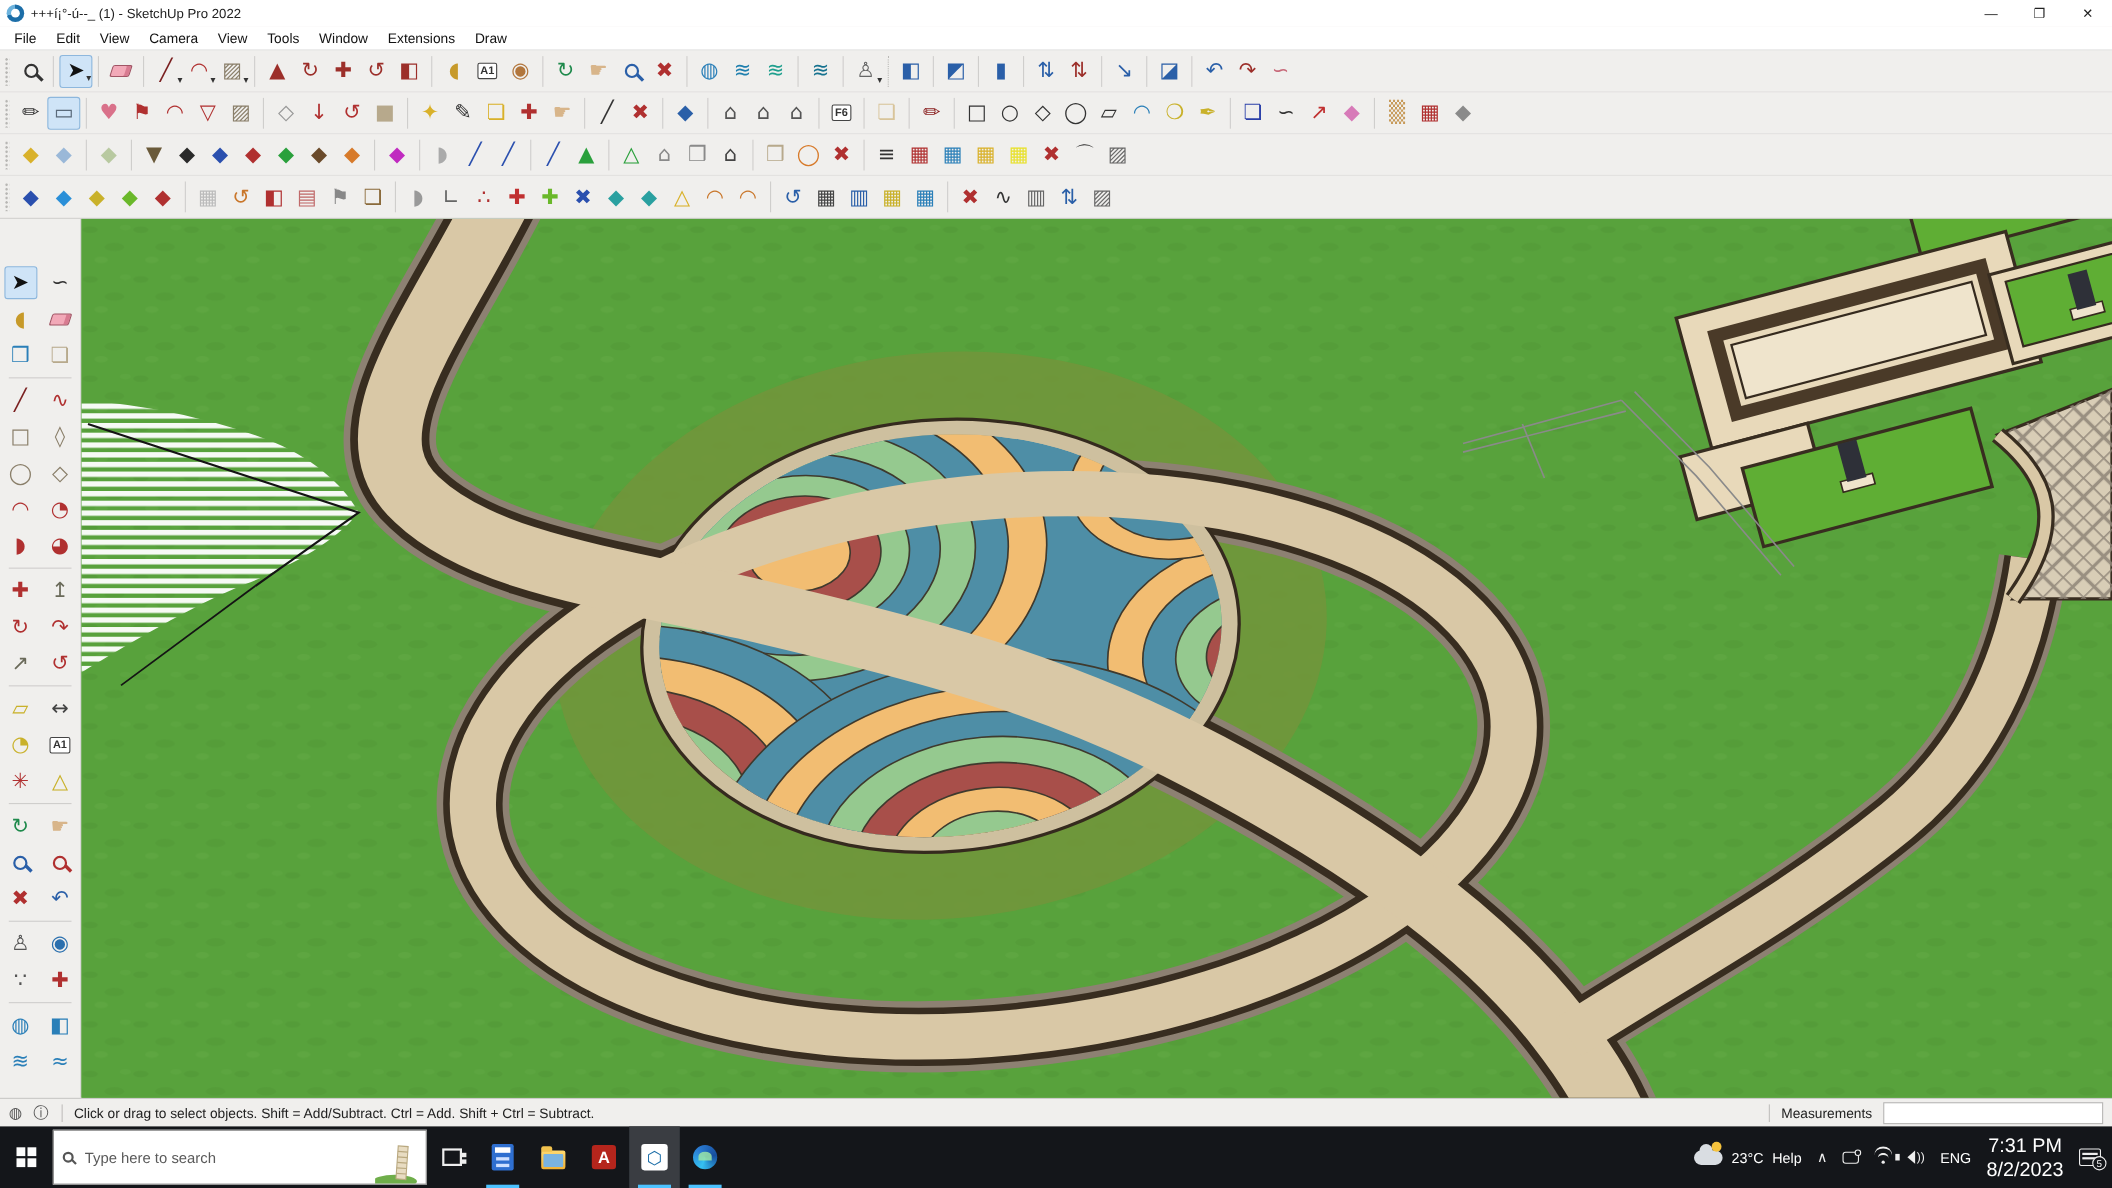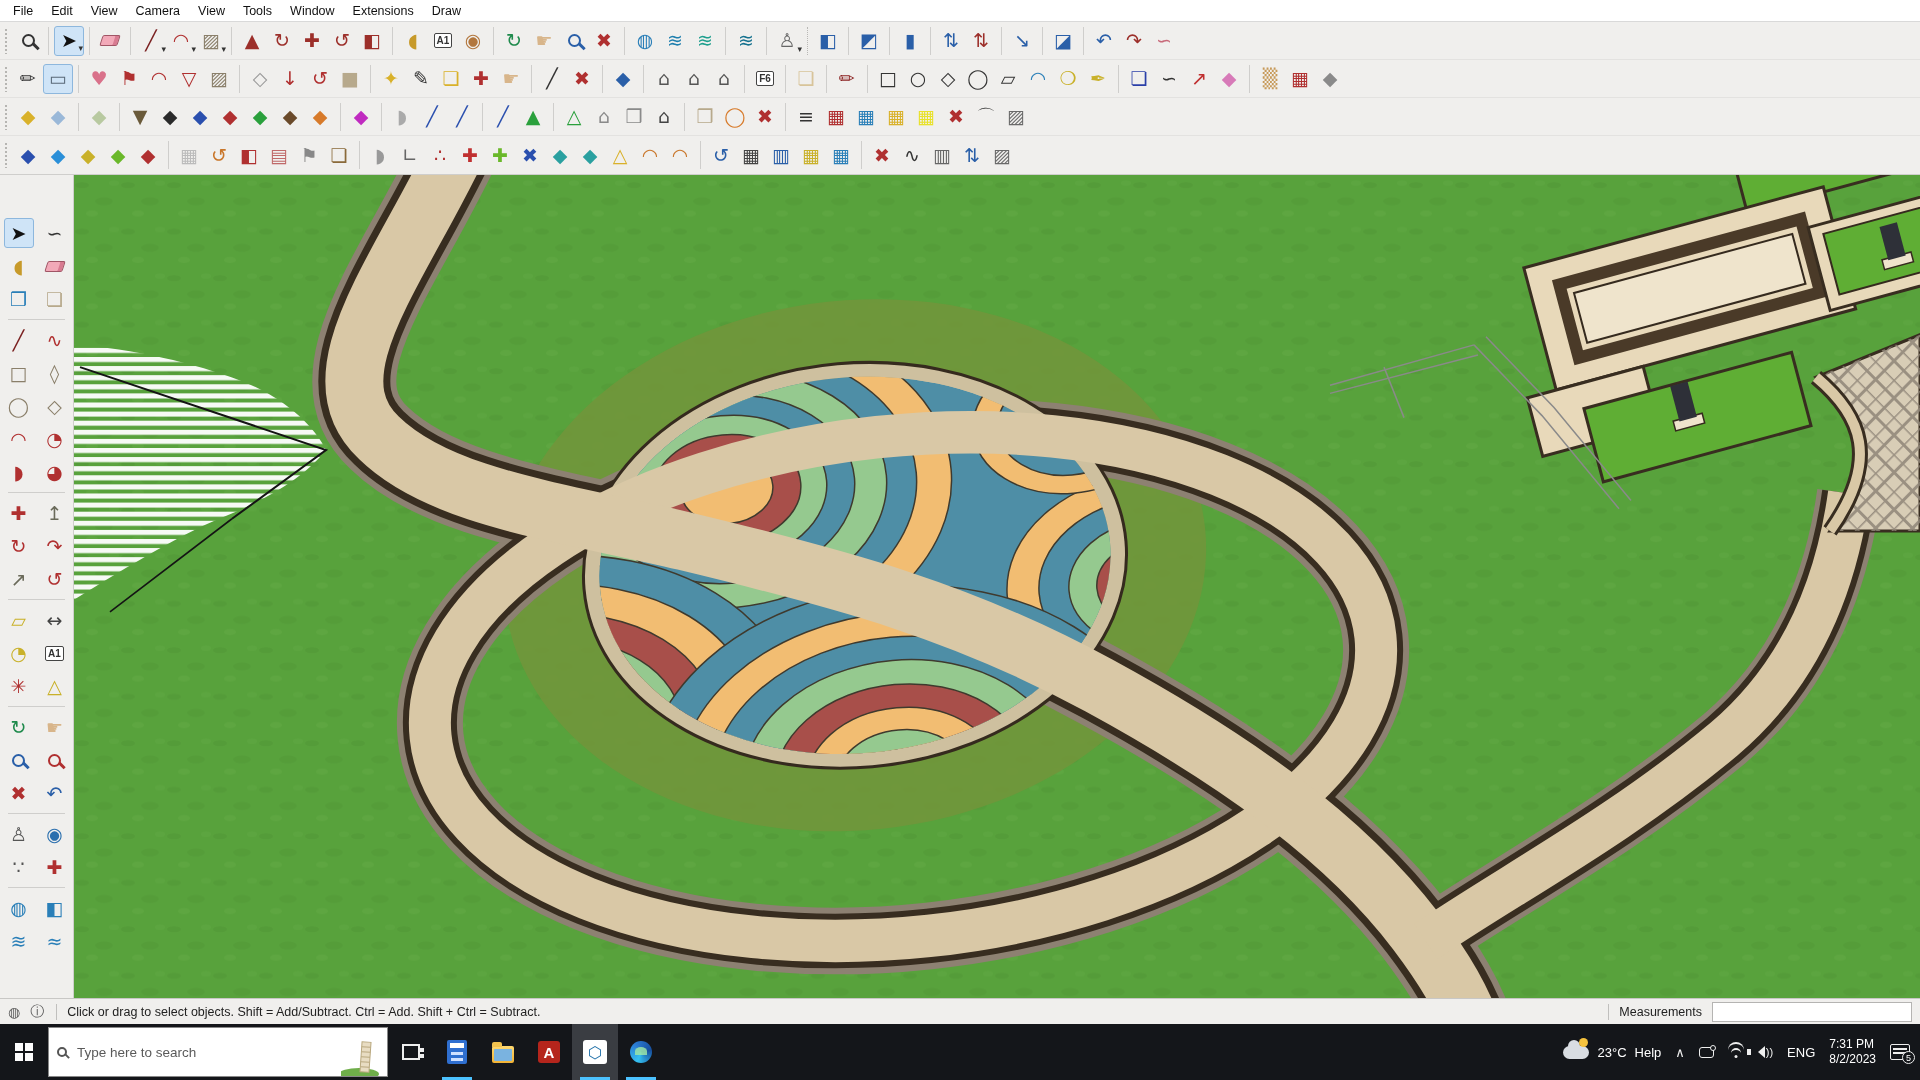--- a/index.html
+++ b/index.html
@@ -99,30 +99,39 @@
   .wifi i { position:absolute; left:50%; bottom:0; transform:translateX(-50%); border:2px solid #eee; border-bottom:none; border-left:none; border-right:none; border-radius:50%; }
   .wifi i:nth-child(1){ width:16px; height:16px; border-top:2px solid #eee; }
   .wifi i:nth-child(2){ width:10px; height:10px; border-top:2px solid #eee; }
   .wifi i:nth-child(3){ width:3px; height:3px; background:#eee; border:none; border-radius:50%; }
   .speaker { display:flex; align-items:center; gap:1px; }
   .speaker .cone { width:0; height:0; border:6px solid transparent; border-right:7px solid #eee; border-left:none; position:relative; }
   .speaker .cone::before { content:""; position:absolute; right:7px; top:-3px; width:4px; height:6px; background:#eee; }
   .speaker .wav { font-size:11px; color:#eee; }
   .connecticon { width:15px; height:11px; border:1.6px solid #eee; border-radius:3px; position:relative; }
   .connecticon::after { content:""; position:absolute; right:-3px; top:-3px; width:4px; height:4px; border-radius:50%; background:#14161a; border:1.6px solid #eee; }
-  .clock { text-align:left; font-size:12px; line-height:1.25; }
+  .clock { text-align:center; font-size:18px; line-height:1.25; }
   .notif { position:relative; width:20px; height:16px; border:1.6px solid #eee; border-radius:2px; }
   .notif::before { content:""; position:absolute; left:2px; top:3px; right:2px; height:1.6px; background:#eee; box-shadow:0 4px 0 #eee; }
   .notif .badge { position:absolute; right:-6px; bottom:-5px; width:13px; height:13px; border-radius:50%; background:#14161a; border:1.4px solid #eee; color:#fff; font-size:9px; display:flex; align-items:center; justify-content:center; }
 </style>
 </head>
 <body>
 
 <div class="app">
 
+  <div class="titlebar">
+    <div class="app-logo"></div>
+    <span class="title-text">+++í¡°-ú--_ (1) - SketchUp Pro 2022</span>
+    <div class="win-btns">
+      <div class="win-btn">—</div>
+      <div class="win-btn">❐</div>
+      <div class="win-btn">✕</div>
+    </div>
+  </div>
 
   <div class="menubar" id="menubar">
       <span class="menu-item">File</span>
       <span class="menu-item">Edit</span>
       <span class="menu-item">View</span>
       <span class="menu-item">Camera</span>
       <span class="menu-item">View</span>
       <span class="menu-item">Tools</span>
       <span class="menu-item">Window</span>
       <span class="menu-item">Extensions</span>

